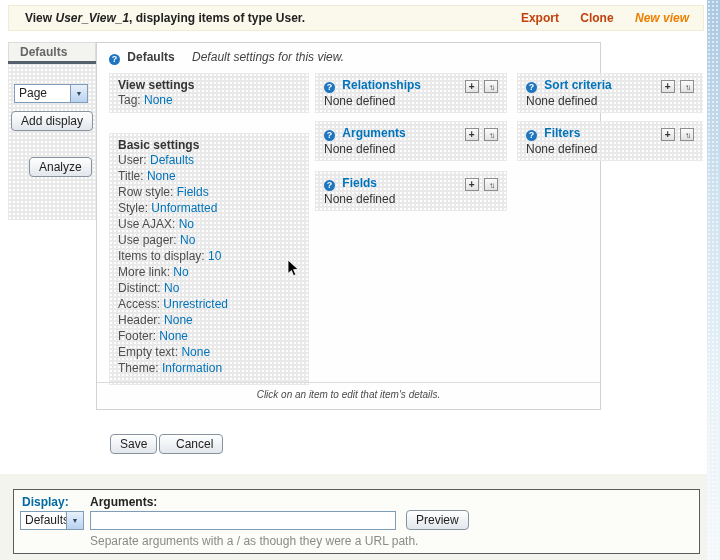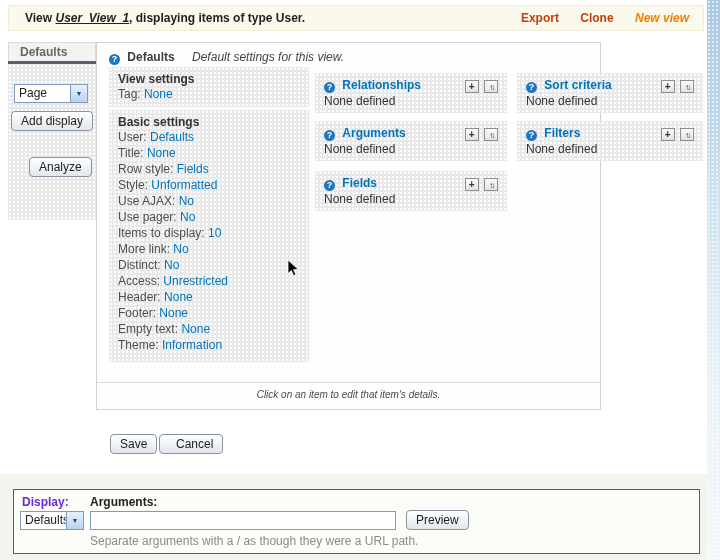--- a/index.html
+++ b/index.html
@@ -15,21 +15,21 @@
     background-image:radial-gradient(rgba(255,255,255,.6) 1px, rgba(255,255,255,0) 1px);
     background-size:4px 4px; }
 
   
   .bottom-region { position:absolute; left:0; top:474px; width:707px; height:86px; background:#f4f4ee; }
 
   
   .top-bar { position:absolute; left:8px; top:5px; width:696px; height:26px;
     background:#fbf9ec; border:1px solid #f0ecd6; font-size:12px; color:#222; }
   .top-bar .title { position:absolute; left:16px; top:0; line-height:24px; font-weight:bold; }
-  .top-bar .title i { font-style:italic;text-decoration:underline; }
+  .top-bar .title i { font-style:italic; }
   .top-bar .links { position:absolute; right:14px; top:0; line-height:24px; font-weight:bold; }
   .top-bar .links a { text-decoration:none; margin-left:18px; cursor:pointer; }
   .link-blue { color:#c2410c; }
   .link-orange { color:#ee7f00; font-style:italic; }
 
   
   .tab { position:absolute; left:8px; top:42px; width:88px; height:19px;
     background:#f3f3f0; border:1px solid #dcdcdc; border-bottom:none;
     font-size:12px; font-weight:bold; color:#666; line-height:18px; padding-left:11px; cursor:pointer; }
   .tab-underline { position:absolute; left:8px; top:61px; width:88px; height:3px; background:#55606c; }
@@ -71,39 +71,39 @@
   .box .row { line-height:16px; color:#4d4d4d; white-space:nowrap; }
   .box .row .val { color:#0073ba; text-decoration:none; cursor:pointer; }
   .bucket-title { color:#0073ba; font-weight:bold; text-decoration:none; cursor:pointer; }
   .bucket-empty { line-height:17px; color:#333; }
   .ops { float:right; margin-top:1px; }
   .mini-btn { display:inline-block; width:14px; height:13px; border:1px solid #8e8e8e;
     background:linear-gradient(#fbfbfb, #e2e2e2); font-size:10px; font-weight:bold;
     line-height:11px; text-align:center; color:#333; margin-left:2px; cursor:pointer; }
   .mini-btn .updown { font-size:8px; letter-spacing:-2px; font-weight:bold; }
 
-  .b-viewsettings { left:12px; top:24px; width:200px; height:40px; }
+  .b-viewsettings { left:12px; top:30px; width:200px; height:40px; }
   .b-rel   { left:218px; top:30px; width:192px; height:40px; }
   .b-sort  { left:420px; top:30px; width:186px; height:40px; }
-  .b-basic { left:12px;  top:67px; width:200px; height:252px; }
+  .b-basic { left:12px;  top:90px; width:200px; height:252px; }
   .b-args  { left:218px; top:78px; width:192px; height:40px; }
   .b-filters { left:420px; top:78px; width:186px; height:40px; }
   .b-fields  { left:218px; top:128px; width:192px; height:40px; }
 
   .panel-divider { position:absolute; left:0; right:0; top:339px; height:1px; background:#dcdcdc; }
   .panel-hint { position:absolute; left:0; right:0; top:346px; text-align:center;
     font-size:10px; font-style:italic; color:#4a4a4a; }
 
   .save-btn { position:absolute; left:110px; top:434px; }
   .cancel-btn { position:absolute; left:159px; top:434px;padding-left:16px; }
 
   
   .preview-box { position:absolute; left:13px; top:489px; width:687px; height:65px;
     background:#fcfcf8; border:1px solid #5b5b5b; }
-  .pv-display-label { position:absolute; left:8px; top:5px; font-size:12px; font-weight:bold; color:#6d28d9; }
+  .pv-display-label { position:absolute; left:8px; top:5px; font-size:12px; font-weight:bold; color:#0369a1; }
   .pv-args-label { position:absolute; left:76px; top:5px; font-size:12px; font-weight:bold; color:#222; }
   .pv-select { position:absolute; left:6px; top:21px; width:64px; }
   .pv-input { position:absolute; left:76px; top:21px; width:306px; height:19px;
     border:1px solid #7f9db9; background:#fff; font-family:"Liberation Sans",sans-serif;
     font-size:12px; padding:0 3px; }
   .pv-preview { position:absolute; left:392px; top:20px; }
   .pv-help { position:absolute; left:76px; top:44px; font-size:12px; color:#8a8a8a; }
 
   .cursor { position:absolute; left:287px; top:259px; z-index:50; }
 </style>

